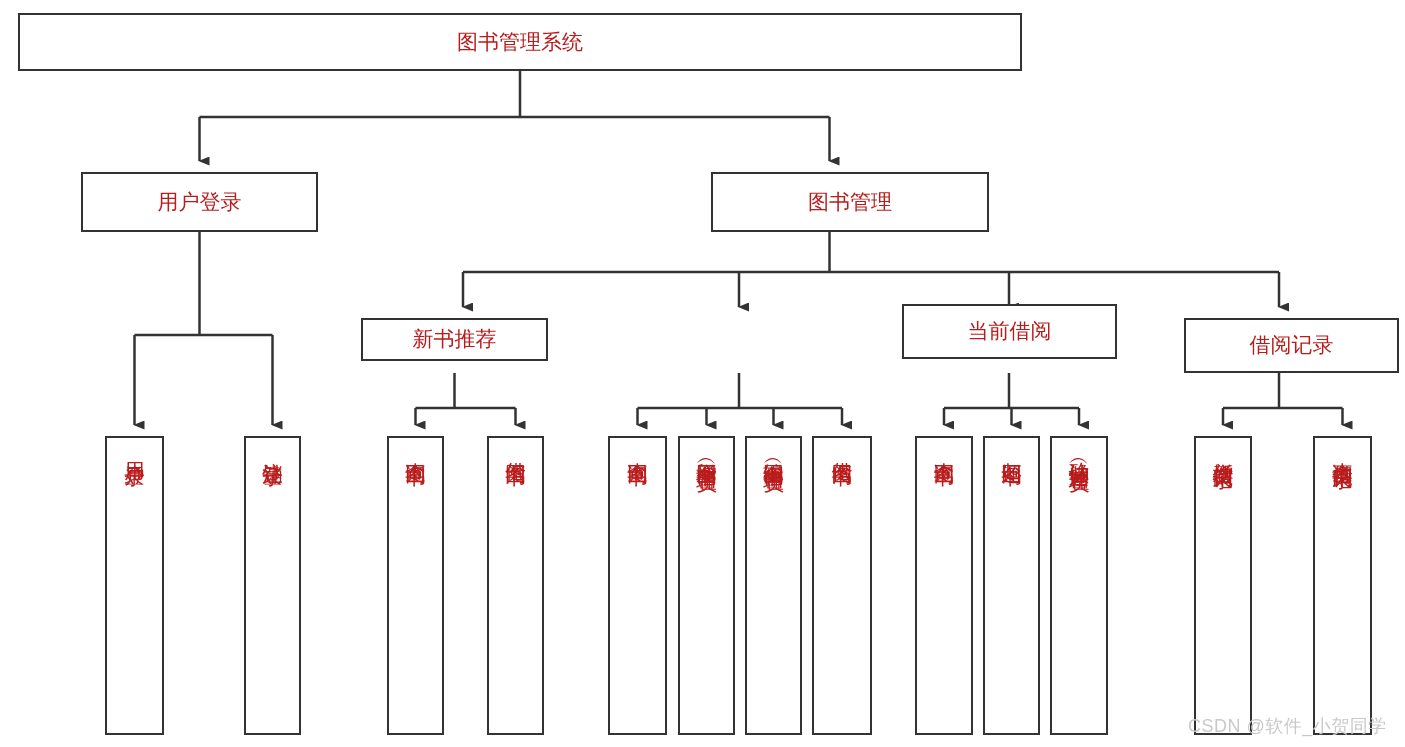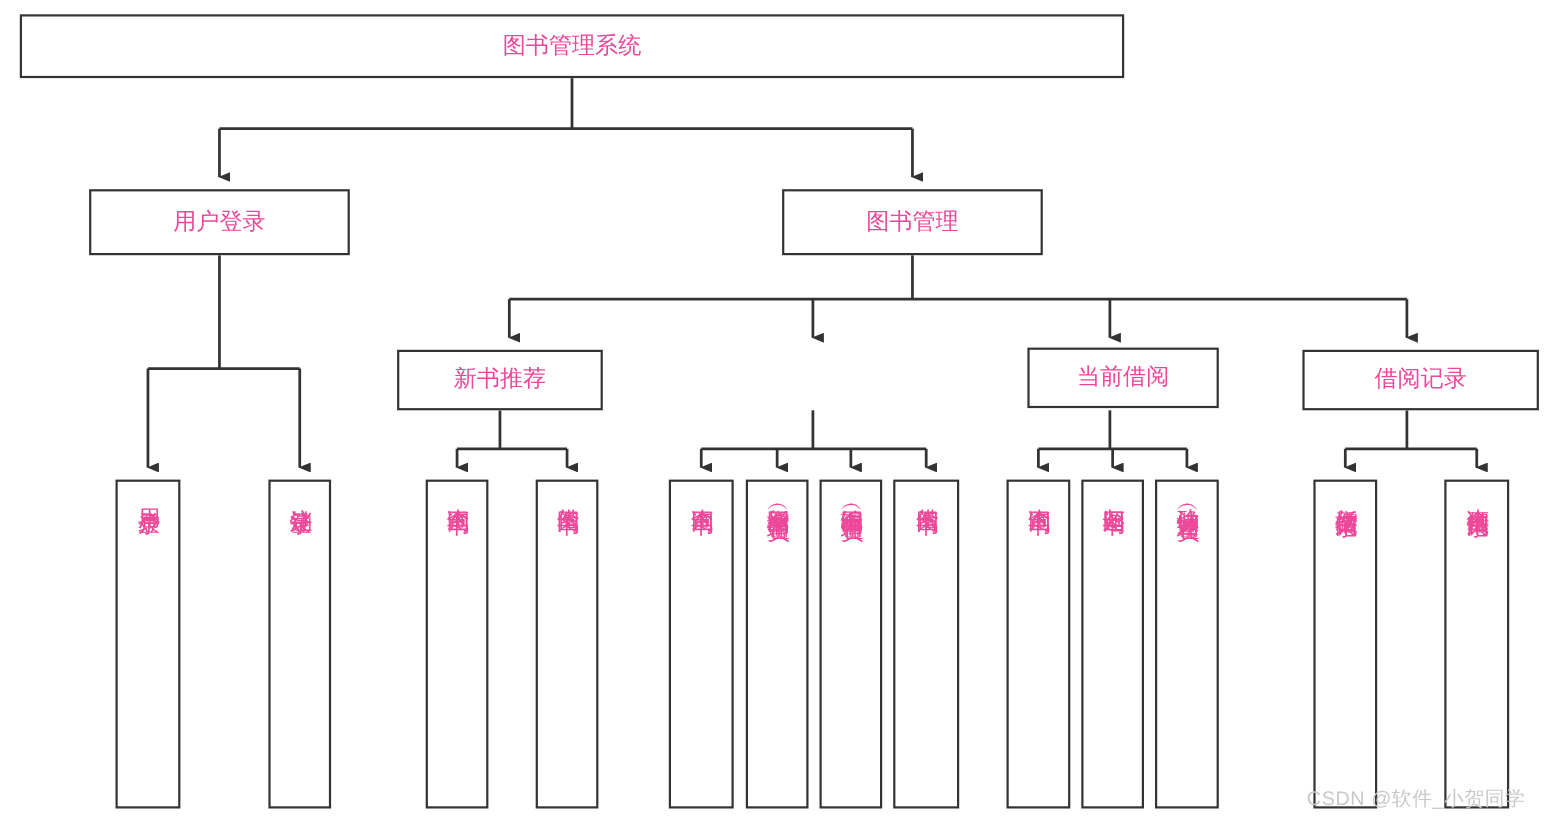--- a/index.html
+++ b/index.html
@@ -27,21 +27,21 @@
     pointer-events: none;
   }
   .node {
     position: absolute;
     box-sizing: border-box;
     border: 2.5px solid #333333;
     background: #ffffff;
     display: flex;
     align-items: center;
     justify-content: center;
-    color: #ec4899;
+    color: #b91c1c;
     text-align: center;
     line-height: 1.18;
   }
   .node.horizontal {
     font-size: 21px;
   }
   .node.vertical {
     writing-mode: vertical-rl;
     text-orientation: upright;
     font-size: 20.5px;
@@ -111,30 +111,30 @@
   </svg>
 
   <div class="node node-root horizontal" style="left: 18px; top: 13px; width: 1004px; height: 58px;">
       <span>图书管理系统</span>
     </div>
 
   <div class="node horizontal" style="left: 81px; top: 172px; width: 237px; height: 60px;">
       <span>用户登录</span>
     </div>
 
-  <div class="node horizontal" style="left: 711px; top: 172px; width: 237px; height: 60px;">
+  <div class="node horizontal" style="left: 711px; top: 172px; width: 278px; height: 60px;">
       <span>图书管理</span>
     </div>
 
-  <div class="node horizontal" style="left: 361px; top: 318px; width: 187px; height: 55px;">
+  <div class="node horizontal" style="left: 361px; top: 318px; width: 187px; height: 43px;">
       <span>新书推荐</span>
     </div>
 
 
-  <div class="node horizontal" style="left: 902px; top: 316px; width: 174px; height: 55px; margin-left: 32px;">
+  <div class="node horizontal" style="left: 902px; top: 304px; width: 215px; height: 55px;">
       <span>当前借阅</span>
     </div>
 
   <div class="node horizontal" style="left: 1172px; top: 318px; width: 215px; height: 55px; margin-left: 12px;">
       <span>借阅记录</span>
     </div>
 
   <div class="node vertical" style="left: 105px; top: 436px; width: 59px; height: 299px;">用户登录</div>
 
   <div class="node vertical" style="left: 244px; top: 436px; width: 57px; height: 299px;">注销登录</div>

